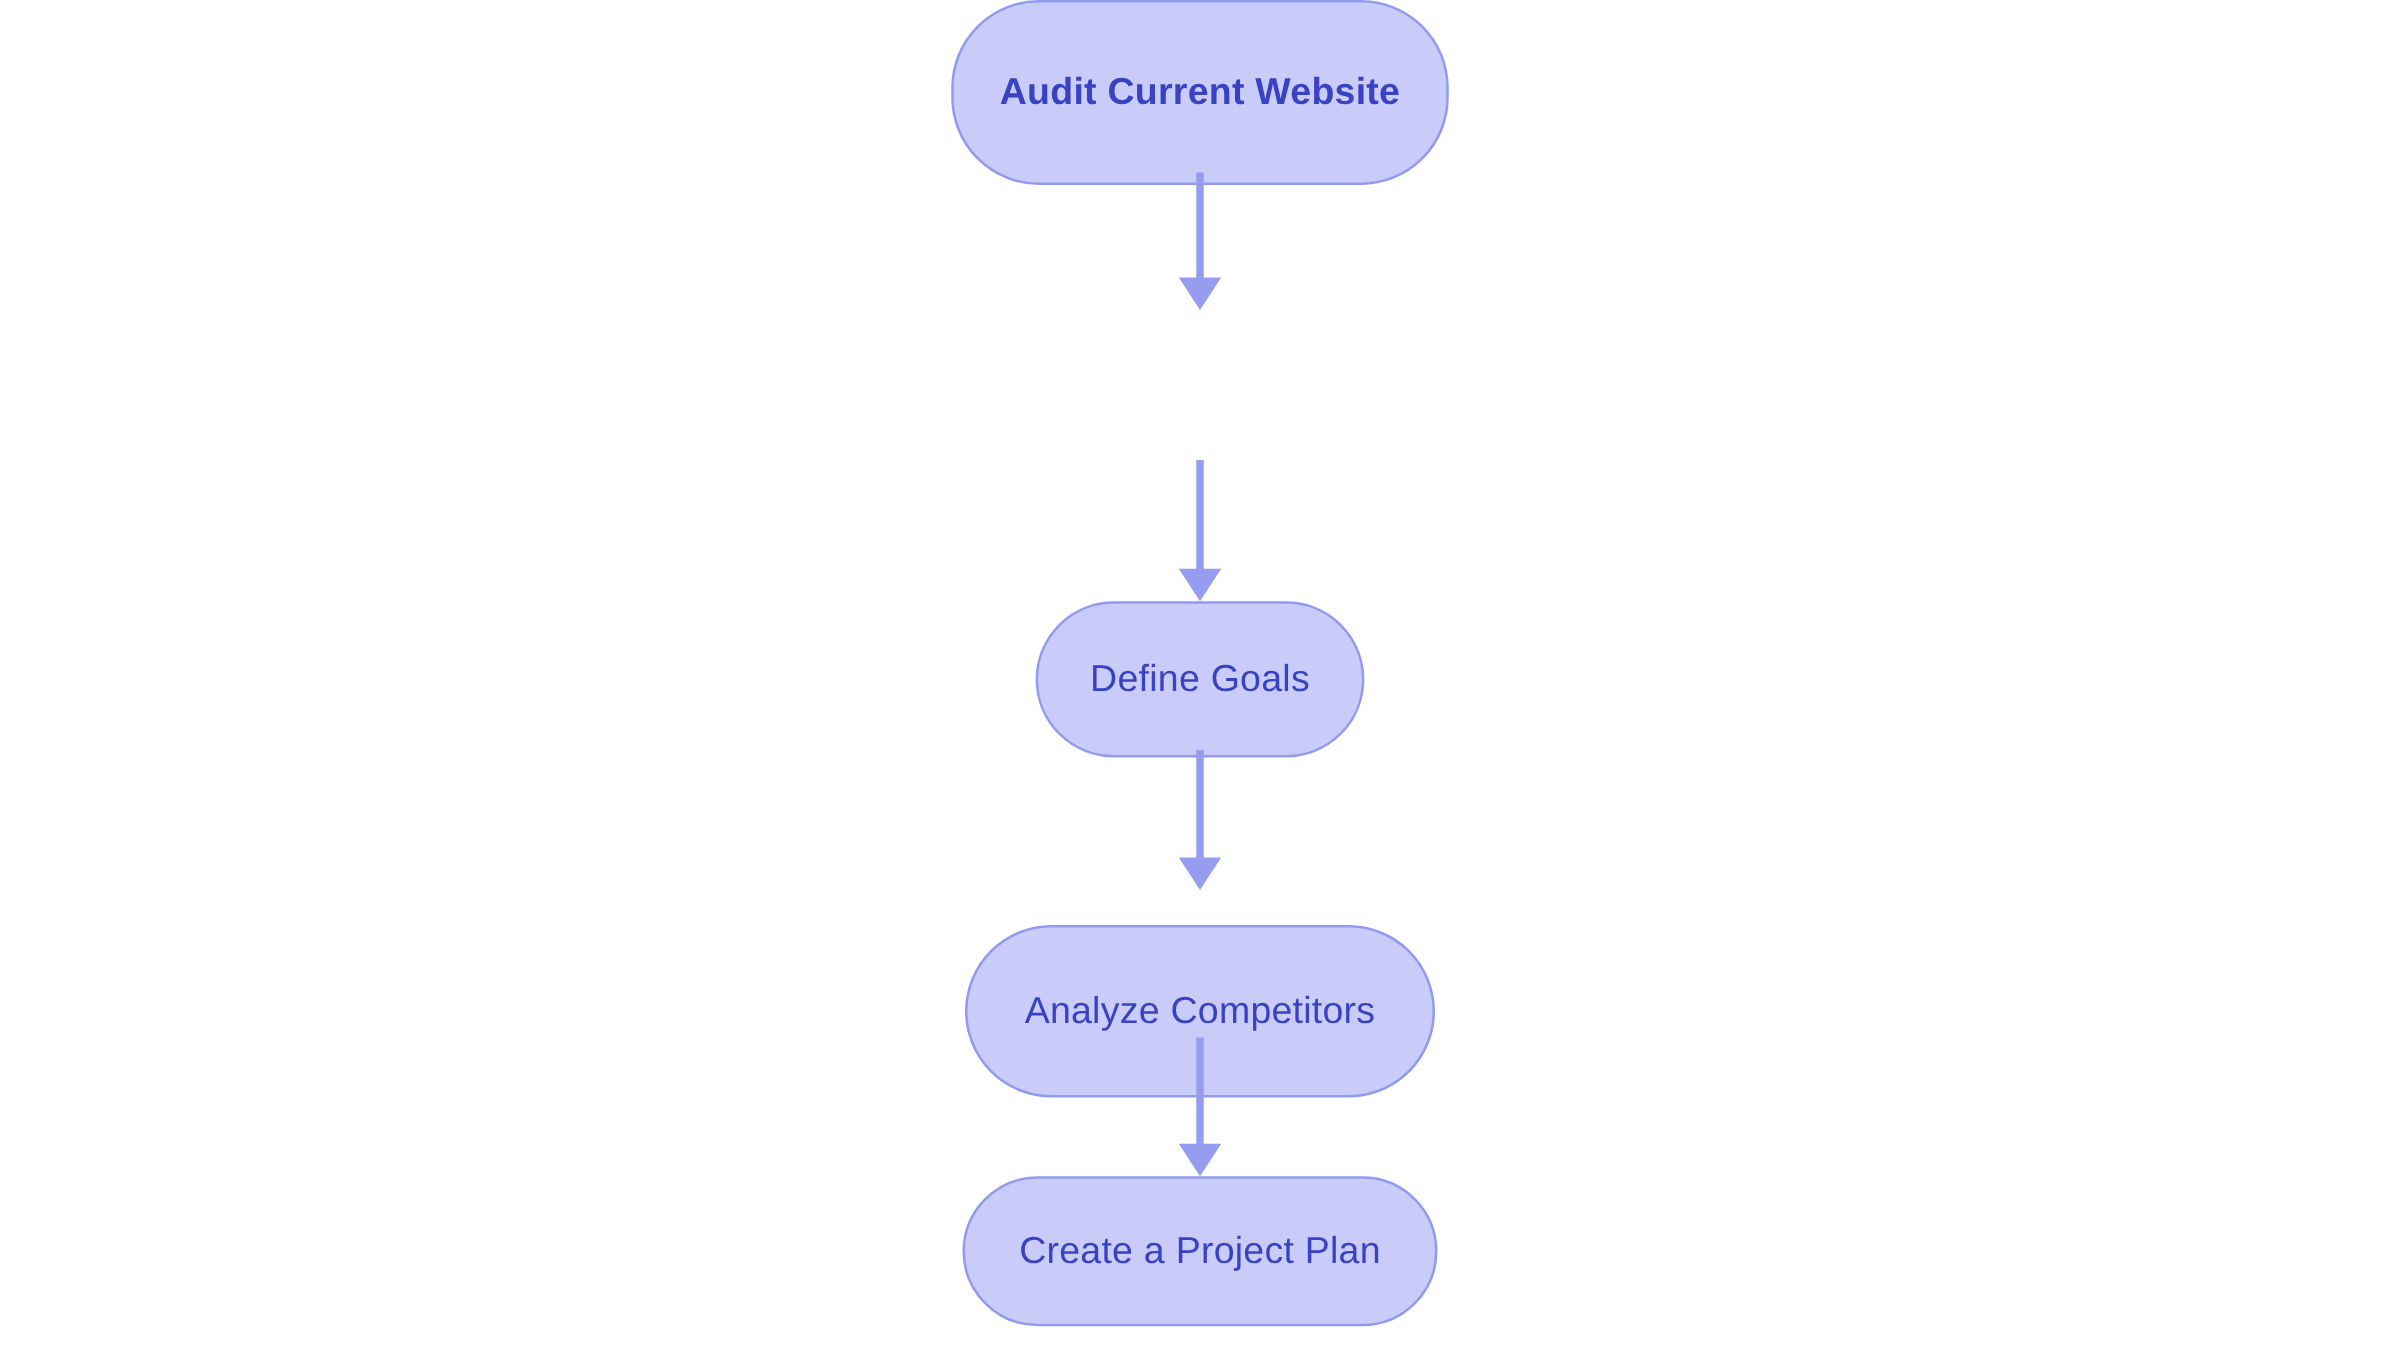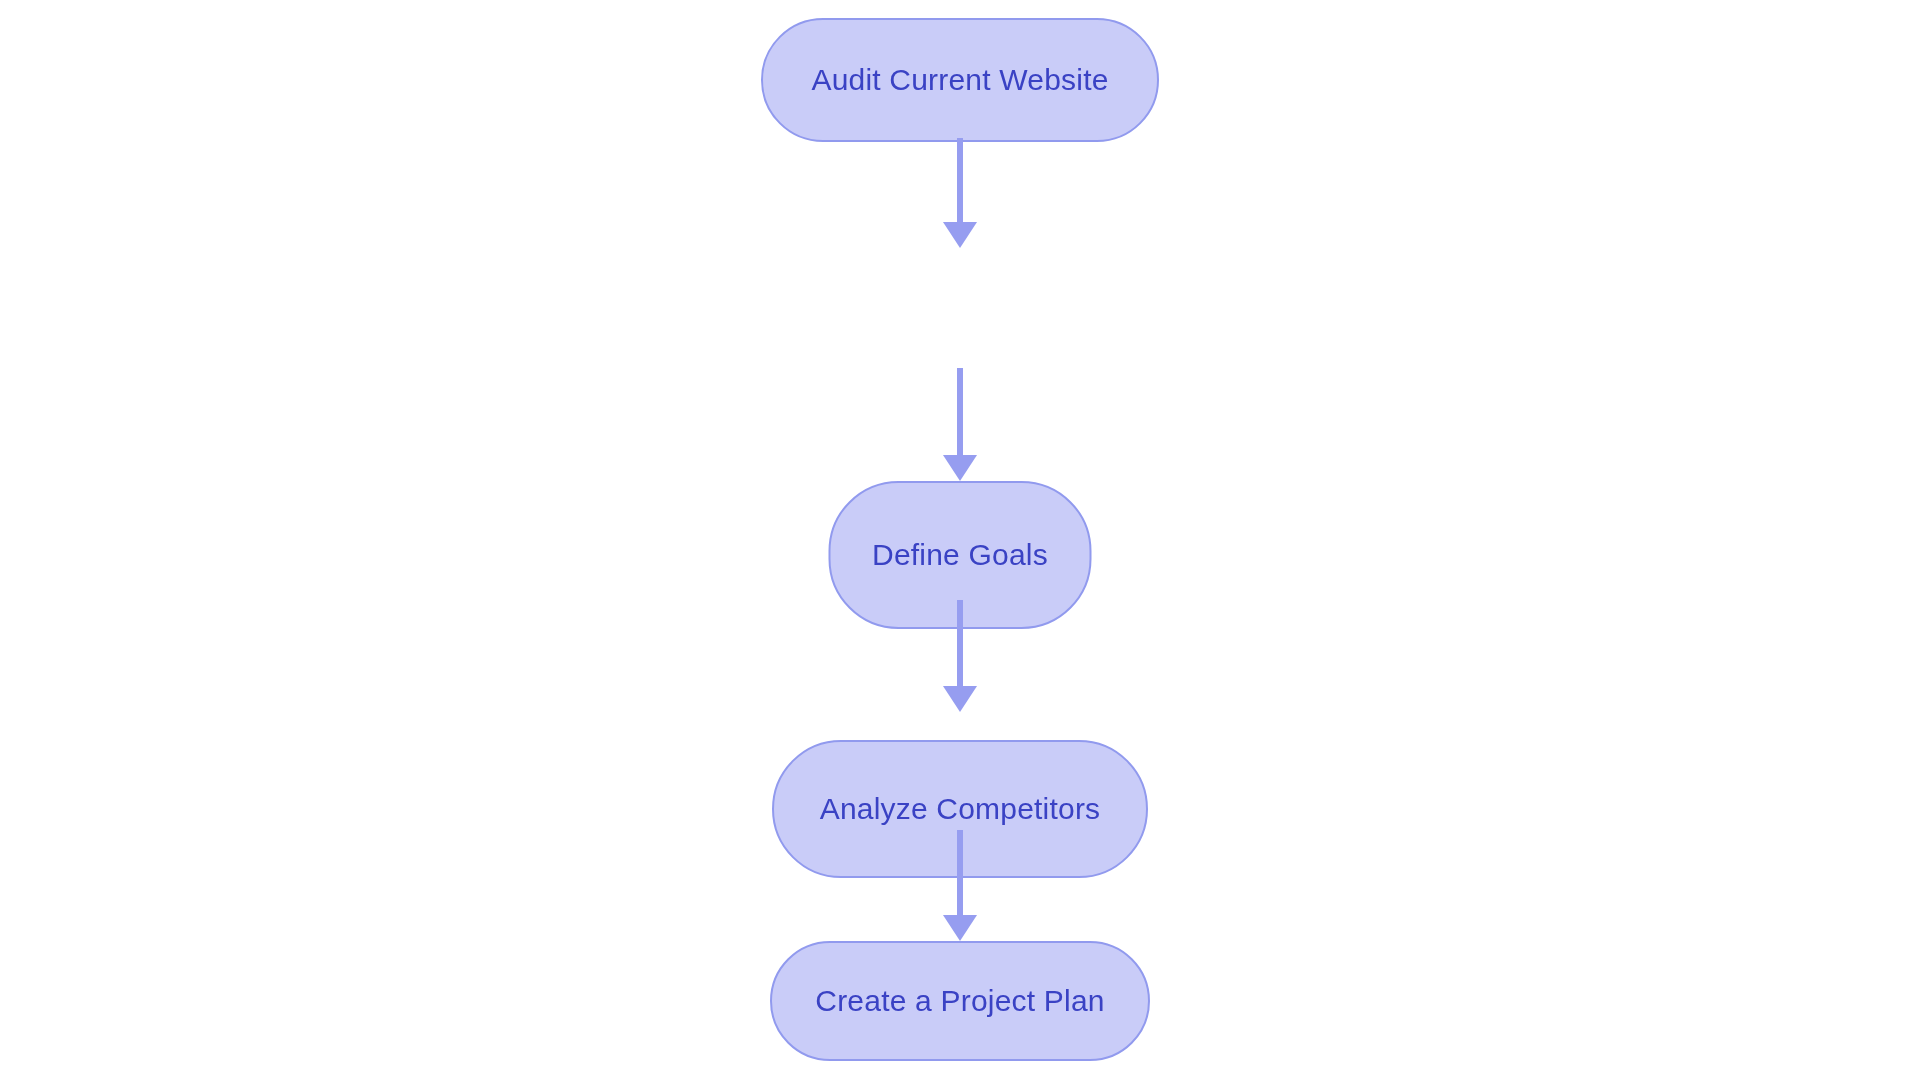--- a/index.html
+++ b/index.html
@@ -29,23 +29,23 @@
     border: 2px solid var(--node-border);
     border-radius: 70px;
     display: flex;
     align-items: center;
     justify-content: center;
     color: var(--node-text);
     font-size: 30px;
     letter-spacing: 0.2px;
     white-space: nowrap;
   }
-  .n1 { top: 18px;  width: 398px; height: 124px; }
+  .n1 { top: 0;  width: 398px; height: 148px; font-weight: bold; }
   .n2 { top: 248px; width: 327px; height: 120px; }
-  .n3 { top: 481px; width: 263px; height: 148px; }
+  .n3 { top: 481px; width: 263px; height: 125px; }
   .n4 { top: 740px; width: 376px; height: 138px; }
   .n5 { top: 941px; width: 380px; height: 120px; }
 
   .arrow {
     position: absolute;
     left: 50%;
     transform: translateX(-50%);
     width: 36px;
     display: flex;
     flex-direction: column;

